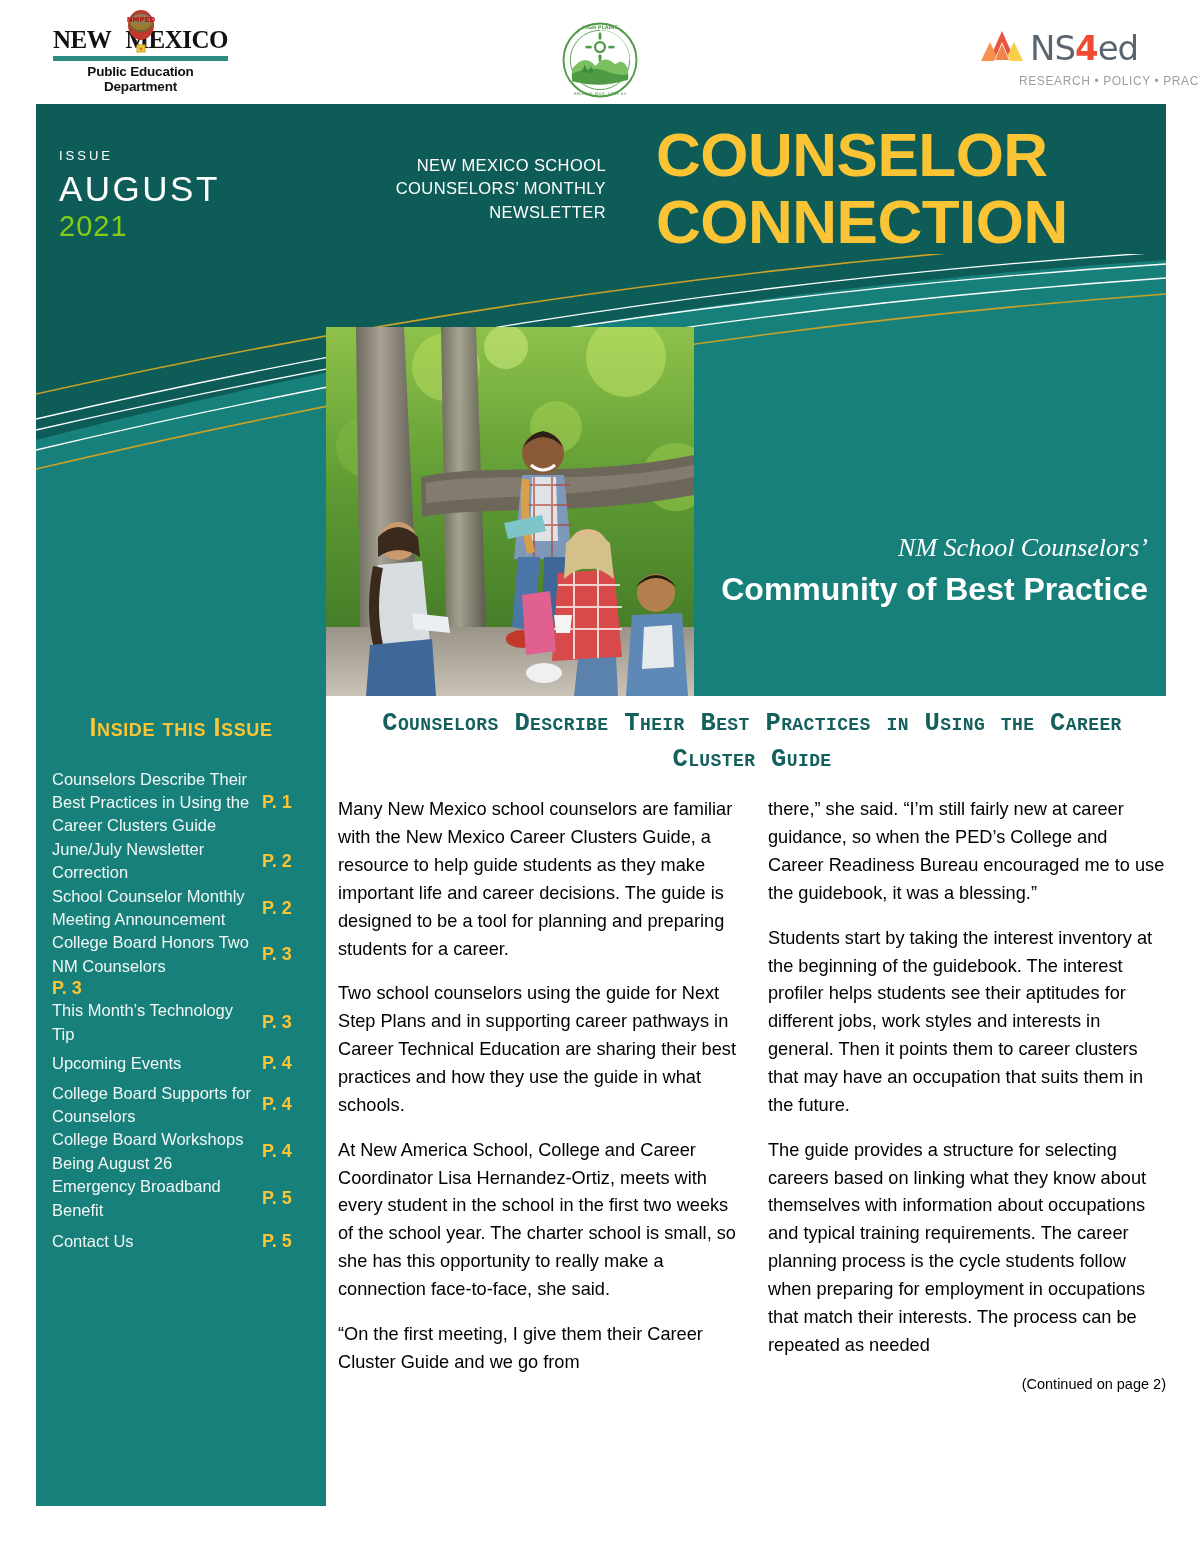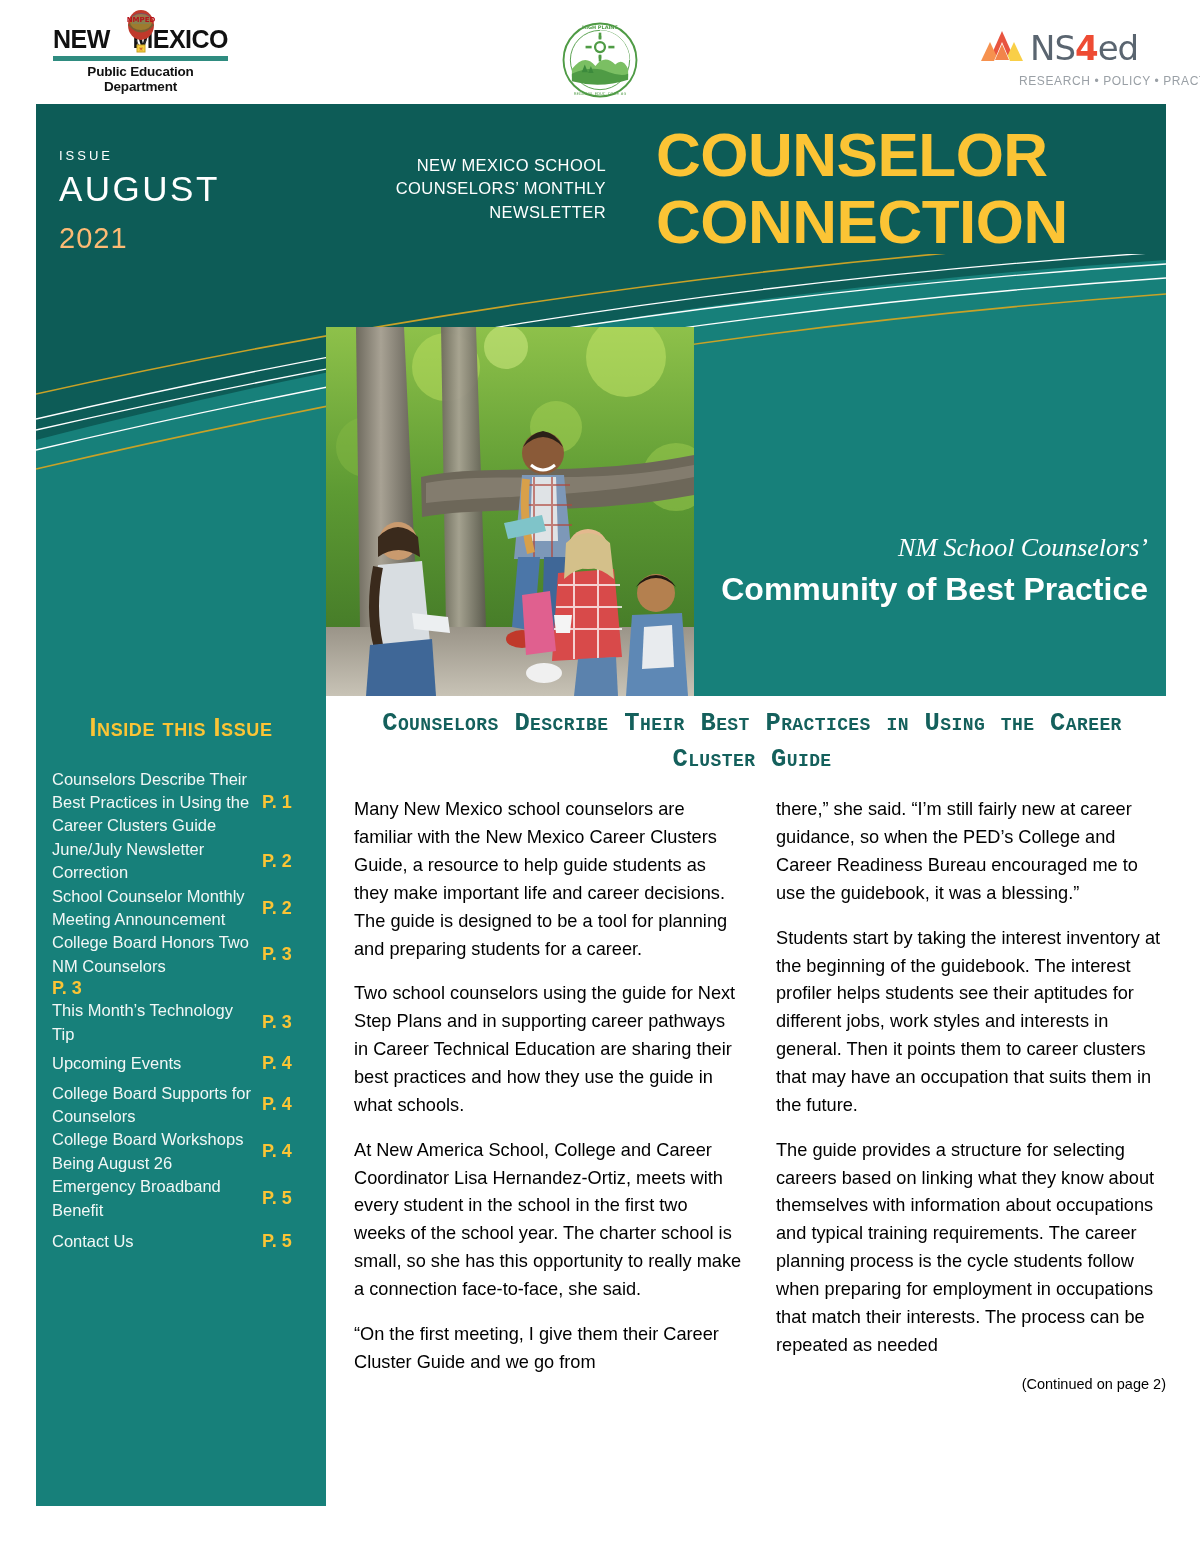--- a/index.html
+++ b/index.html
@@ -25,21 +25,21 @@
   .nmped {
     position: absolute; left: 53px; top: 24px;
     width: 175px; height: 60px;
   }
   .nmped-row {
     position: relative;
     display: flex; align-items: center; justify-content: center;
     height: 30px;
   }
   .nmped-word {
-    font-family: Liberation Sans, sans-serif;
+    font-family: Liberation Serif, serif;
     font-weight: bold; font-size: 25px; letter-spacing: -0.5px;
     color: #111111; line-height: 1;
   }
   .nmped-balloon {
     position: absolute; left: 50%; top: -14px;
     transform: translateX(-50%);
     width: 30px; height: 44px;
     z-index: 3;
   }
   .nmped-rule {
@@ -85,22 +85,22 @@
   .issue-kicker {
     font-size: 13px; letter-spacing: 3px; color: #ffffff;
     font-weight: 400;
   }
   .issue-month {
     margin-top: 7px;
     font-size: 35px; letter-spacing: 2.5px; color: #ffffff;
     font-weight: 400; line-height: 1.1;
   }
   .issue-year {
-    margin-top: 14px;
-    font-size: 29px; letter-spacing: 1px; color: #fdba74;
+    margin-top: 2px;
+    font-size: 29px; letter-spacing: 1px; color: #84cc16;
     font-weight: 400; line-height: 1.1;
   }
   .kicker-right {
     position: absolute; left: 330px; top: 50px; width: 240px;
     text-align: right;
     font-size: 16.5px; line-height: 1.42;
     letter-spacing: 0.4px; color: #ffffff;
   }
   .mast-title {
     position: absolute; left: 620px; top: 18px; width: 500px;
@@ -184,21 +184,20 @@
     font-size: 25.5px;
     line-height: 1.42;
     font-variant: small-caps;
     letter-spacing: 0.4px;
     font-family: Liberation Mono, monospace;
   }
   .cols {
     margin-top: 18px;
     display: flex;
     gap: 32px;
-    margin-left: 16px;
   }
   .col { width: 398px; }
   .col p {
     color: #000000;
     font-size: 18.2px;
     line-height: 1.53;
     margin-bottom: 17px;
   }
   .continued {
     text-align: right;

